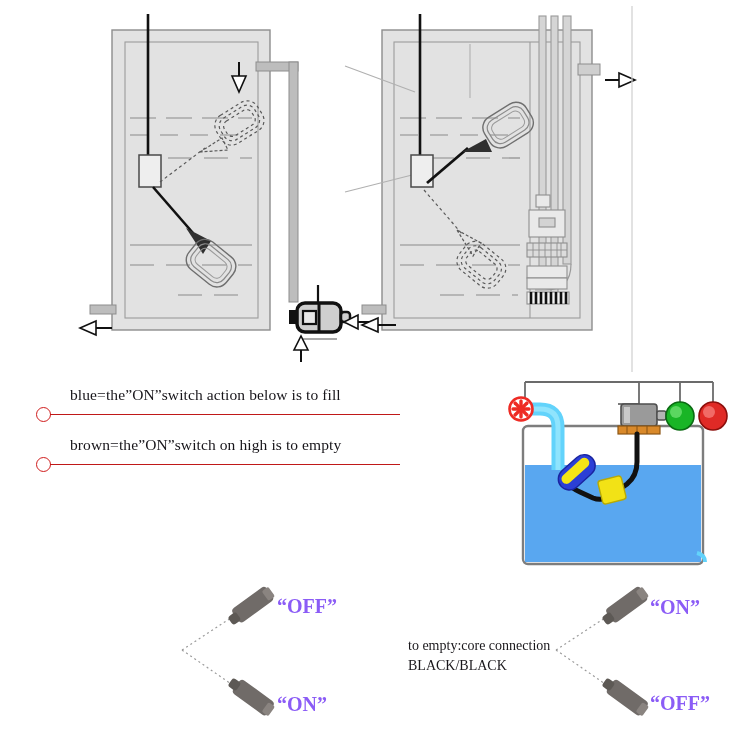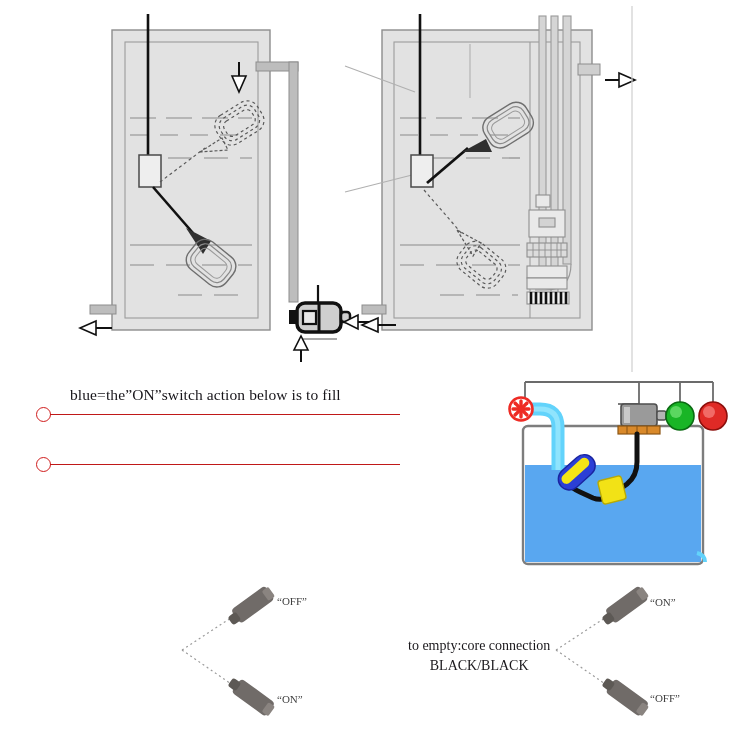--- a/index.html
+++ b/index.html
@@ -35,24 +35,24 @@
     letter-spacing:.1px;
   }
 
   
   .conn-label {
     position:absolute;
     font-size:14px; color:#1a181c; line-height:1.45;
     text-align:center; white-space:nowrap;
   }
   .conn-state {
-    position:absolute; font-size:11px; color:#404040; white-space:nowrap;
+    position:absolute; font-size:20px; color:#8b5cf6; white-space:nowrap;font-weight:bold;
   }
   #conn-left-label  { left:38px;  top:636px; text-align:left; }
-  #conn-right-label { left:408px; top:636px; text-align:center; }
+  #conn-right-label { left:408px; top:636px; text-align:left; }
   #conn-left-off  { left:277px; top:595px; }
   #conn-left-on   { left:277px; top:693px; }
   #conn-right-on  { left:650px; top:596px; }
   #conn-right-off { left:650px; top:692px; }
 </style>
 </head>
 <body>
 
 <div class="stage">
 
@@ -239,20 +239,21 @@
   <div id="legend">
 
     <div class="legend-row">
       <span class="legend-text">blue=the”ON”switch action below is to fill</span>
       <span class="legend-dot"></span>
       <span class="legend-line"></span>
     </div>
 
 
     <div class="legend-row">
+      <span class="legend-text">brown=the”ON”switch on high is to empty</span>
       <span class="legend-dot"></span>
       <span class="legend-line"></span>
     </div>
   </div>
 
   <svg width="250" height="200" viewBox="0 0 250 200" style="position:absolute;left:500px;top:370px;">
 
     <g stroke="#6b6b6b" stroke-width="1.8" fill="none">
       <path d="M25 12 L213 12"></path>
       <path d="M25 12 L25 33"></path>

